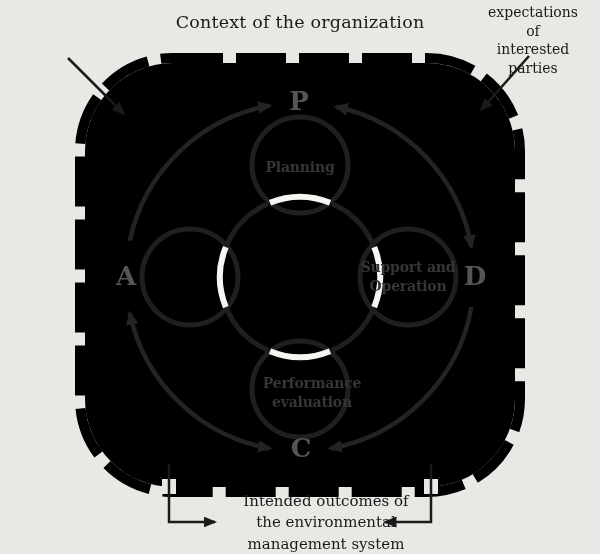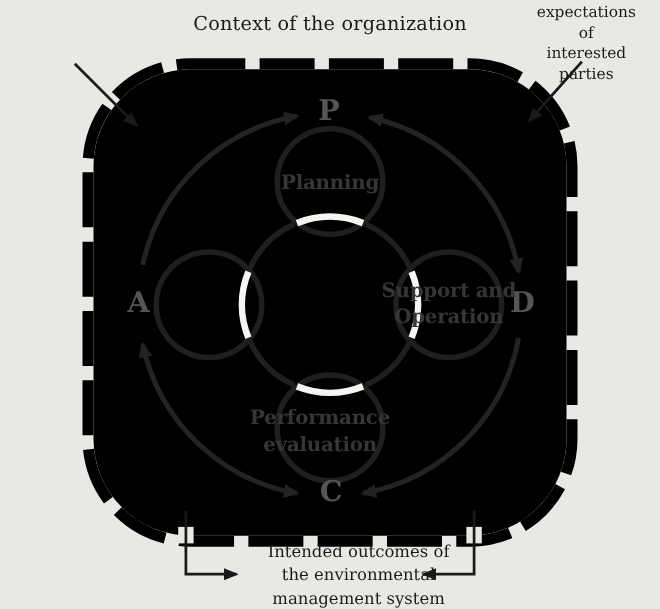--- a/index.html
+++ b/index.html
@@ -16,21 +16,21 @@
     color:var(--color-outside-text,#1a1a1a);
     pointer-events:none;
   }
   .lbl.title{font-size:17.5px;letter-spacing:.2px;text-align:center;}
   .lbl.note{font-size:14px;line-height:1.32;}
   .lbl.scope{
     font-size:15px;font-weight:bold;letter-spacing:-.2px;
     color:var(--color-inside-text,#363636);
   }
   .lbl.node{
-    font-size:18px;font-weight:bold;line-height:1.35;
+    font-size:14px;font-weight:bold;line-height:1.35;
     color:var(--color-inside-text,#363636);letter-spacing:-.2px;
   }
   .lbl.pdca{
     font-size:26px;font-weight:bold;
     color:var(--color-pdca-letter-text,#555555);
   }
   .lbl.outcomes{font-size:15px;line-height:1.42;}
 </style>
 </head>
 <body>
@@ -100,19 +100,19 @@
 
 
   <div class="lbl pdca" style="left:299px;top:101px;">P</div>
   <div class="lbl pdca" style="left:475px;top:276px;">D</div>
   <div class="lbl pdca" style="left:301px;top:448px;">C</div>
   <div class="lbl pdca" style="left:126px;top:276px;">A</div>
 
   <div class="lbl node" style="left:300px;top:167px;">Planning</div>
   <div class="lbl node" style="left:408px;top:277px;">Support and
 Operation</div>
-  <div class="lbl node" style="left:291px;top:393px;">Performance
+  <div class="lbl node" style="left:312px;top:393px;">Performance
 evaluation</div>
 
   <div class="lbl outcomes" style="left:300px;top:523px;margin-left:26px;">Intended outcomes of
 the environmental
 management system</div>
 </div>
 
 </body></html>

